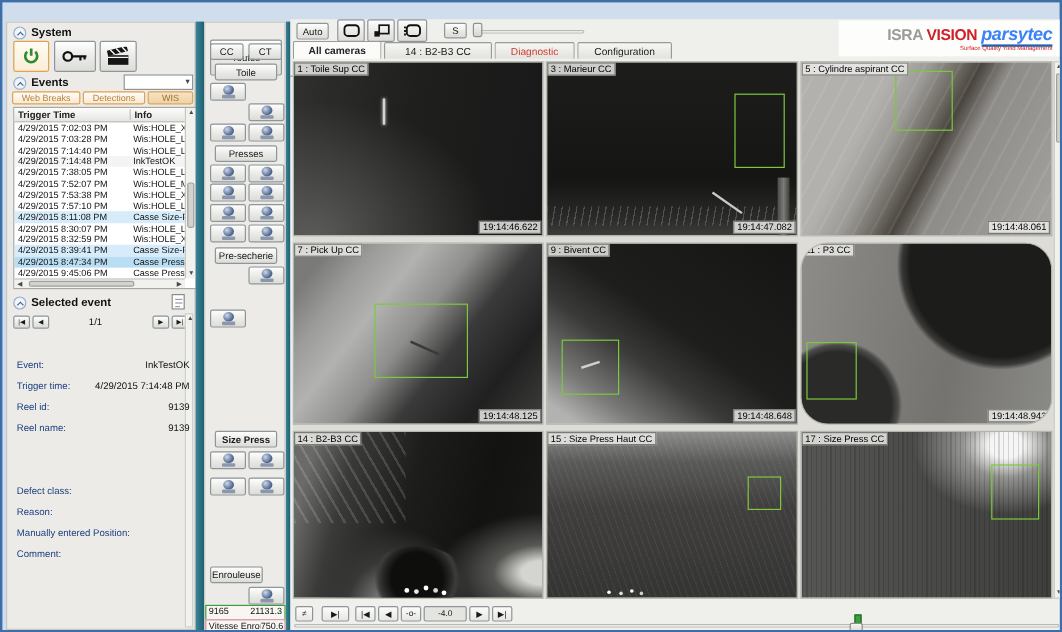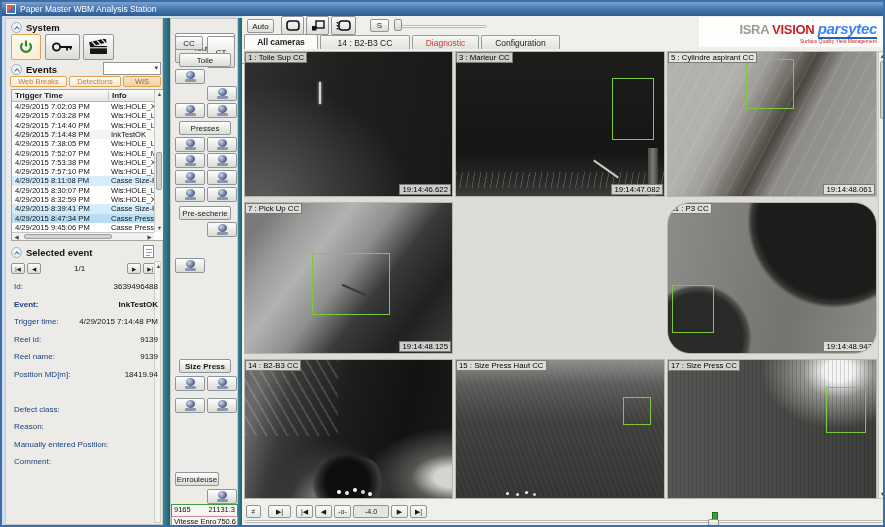--- a/index.html
+++ b/index.html
@@ -113,24 +113,20 @@
   .isra{color:#9a9a98;}
   .vision{color:#cf2027;}
   .parsy{font-style:italic;color:#3b82f6;font-size:15px;border-bottom:2px solid #1f63b0;}
   .brand .l2{position:absolute;right:6px;top:21px;font-size:5px;color:#cf2027;}
 </style>
 </head>
 <body>
 
 <div class="screen">
 
-  <div class="titlebar">
-    <span class="wicon"></span>
-    <span class="wtitle">Paper Master WBM Analysis Station</span>
-  </div>
 
   <div class="panel" style="left:3px;top:16px;width:158px;height:507px;">
 
     <span class="chev" style="left:5px;top:3px;"></span>
     <span class="grp-title" style="position:absolute;left:20px;top:3px;">System</span>
     <div class="btn" style="left:5px;top:15px;width:30px;height:26px;border:1px solid #e2a24e;background:linear-gradient(#fffbf2,#fbeed7);">
       <svg width="16" height="16" viewBox="0 0 16 16">
         <path d="M8 1.5v6" stroke="#2e8b2e" stroke-width="2.2" fill="none"></path>
         <path d="M4.6 4.2a5 5 0 1 0 6.8 0" stroke="#2e8b2e" stroke-width="2.2" fill="none"></path>
       </svg>
@@ -262,44 +258,36 @@
     <div class="btn pagerbtn" style="left:121px;top:244px;">
         <span>▶</span>
       </div>
     <div class="btn pagerbtn" style="left:137px;top:244px;">
         <span>▶|</span>
       </div>
     <div class="vscroll" style="right:1px;top:242px;width:7px;height:262px;border:1px solid #cfcfcb;">
       <span class="sarrow" style="top:0;left:-1px;">▲</span>
     </div>
 
-    <div class="fld" style="top:260px;">
-        <span class="fl">Id:</span>
-        <span class="fv">3639496488</span>
-      </div>
-    <div class="fld" style="top:277.5px;font-weight:bold;">
+    <div class="fld" style="top:277.5px;">
         <span class="fl">Event:</span>
         <span class="fv">InkTestOK</span>
       </div>
     <div class="fld" style="top:295px;">
         <span class="fl">Trigger time:</span>
         <span class="fv">4/29/2015 7:14:48 PM</span>
       </div>
     <div class="fld" style="top:312.5px;">
         <span class="fl">Reel id:</span>
         <span class="fv">9139</span>
       </div>
     <div class="fld" style="top:330px;">
         <span class="fl">Reel name:</span>
         <span class="fv">9139</span>
       </div>
-    <div class="fld" style="top:347.5px;">
-        <span class="fl">Position MD[m]:</span>
-        <span class="fv">18419.94</span>
-      </div>
     <div class="fld" style="top:400px;">
         <span class="fl">Reason:</span>
         <span class="fv"></span>
       </div>
     <div class="fld" style="top:382.5px;">
         <span class="fl">Defect class:</span>
         <span class="fv"></span>
       </div>
     <div class="fld" style="top:417.5px;">
         <span class="fl">Manually entered Position:</span>
@@ -314,21 +302,21 @@
   <div class="teal" style="left:161px;top:16px;width:7px;height:507px;"></div>
   <div class="teal" style="left:236px;top:16px;width:4px;height:507px;"></div>
 
   <div class="panel" style="left:168px;top:16px;width:68px;height:507px;">
     <div class="btn secbtn" style="left:4px;top:14px;width:60px;height:30px;">
         <span>Toutes</span>
       </div>
     <div class="btn secbtn" style="left:4px;top:17px;width:28px;height:14px;">
         <span>CC</span>
       </div>
-    <div class="btn secbtn" style="left:36px;top:17px;width:28px;height:32px;">
+    <div class="btn secbtn" style="left:36px;top:17px;width:28px;height:14px;">
         <span>CT</span>
       </div>
     <div class="btn secbtn" style="left:8px;top:34px;width:52px;height:14px;">
         <span>Toile</span>
       </div>
     <div class="btn cambtn" style="left:4px;top:50px;width:30px;height:15px;">
         <span class="camico"></span>
       </div>
     <div class="btn cambtn" style="left:36px;top:67px;width:30px;height:15px;">
         <span class="camico"></span>
@@ -481,20 +469,26 @@
     <div class="chip ts">19:14:48.061</div>
   </div>
 
   <div class="cell c4" style="left:242px;top:200px;width:209px;height:152px;">
     <div class="grect" style="left:67px;top:50px;width:78px;height:62px;"></div>
     <div class="ovl" style="left:96px;top:86px;width:26px;height:2px;background:#3a3a38;transform:rotate(24deg);"></div>
     <div class="chip title">7 : Pick Up CC</div>
     <div class="chip ts">19:14:48.125</div>
   </div>
 
+  <div class="cell c5" style="left:453px;top:200px;width:210px;height:152px;">
+    <div class="grect" style="left:12px;top:80px;width:48px;height:46px;"></div>
+    <div class="ovl" style="left:28px;top:100px;width:16px;height:1.5px;background:#cfcfcc;transform:rotate(-18deg);"></div>
+    <div class="chip title">9 : Bivent CC</div>
+    <div class="chip ts">19:14:48.648</div>
+  </div>
 
   <div class="cell c6" style="left:665px;top:200px;width:210px;height:152px;">
     <div class="ovl" style="left:-30px;bottom:-40px;width:120px;height:110px;border-radius:50%;background:radial-gradient(circle at 50% 50%,#2a2a28 0 55%,#4c4c4a 62%,transparent 66%);"></div>
     <div class="grect" style="left:4px;top:82px;width:42px;height:48px;"></div>
     <div class="chip title">11 : P3 CC</div>
     <div class="chip ts">19:14:48.943</div>
   </div>
 
   <div class="cell c7" style="left:242px;top:357px;width:209px;height:140px;">
     <div class="ovl" style="left:0;top:0;width:45%;height:55%;background:repeating-linear-gradient(60deg,rgba(255,255,255,.14) 0 2px,transparent 2px 9px);"></div>

